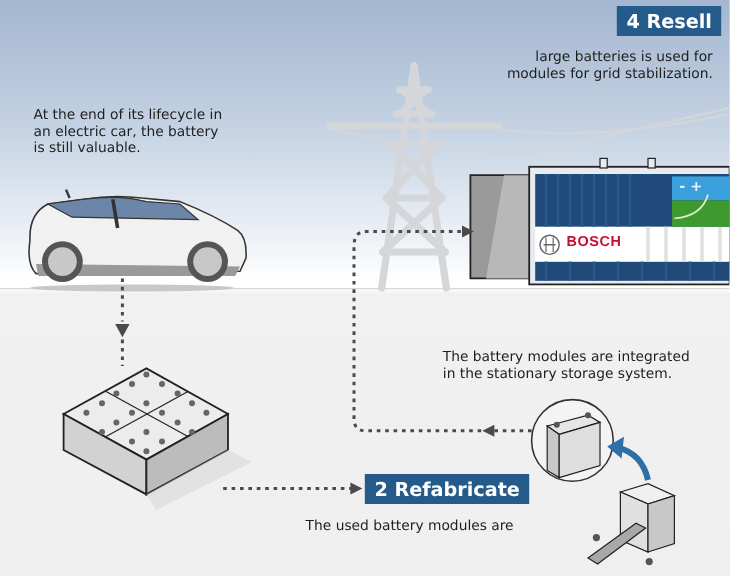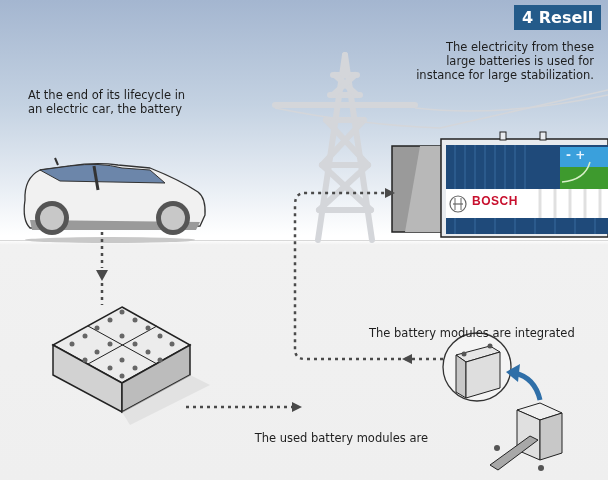--- a/index.html
+++ b/index.html
@@ -156,30 +156,32 @@
     </g>
     <polygon points="96,270 108,270 102,281" fill="#4a4a4a"></polygon>
     <polygon points="292,402 302,407 292,412" fill="#4a4a4a"></polygon>
     <polygon points="385,188 395,193 385,198" fill="#4a4a4a"></polygon>
     <polygon points="412,354 402,359 412,364" fill="#4a4a4a"></polygon>
   </svg>
 
   <div class="desc" style="left:28px; top:88px;">
     <span>At the end of its lifecycle in</span>
     <span>an electric car, the battery</span>
+    <span>is still valuable.</span>
   </div>
 
   <div class="step-label" style="left:514px; top:5px;">4 Resell</div>
   <div class="desc right" style="right:14px; top:40px;">
-    <span>The electricity from these</span>
     <span>large batteries is used for</span>
-    <span>instance for large stabilization.</span>
+    <span>modules for grid stabilization.</span>
   </div>
 
-  <div class="desc" style="left:369px; top:290px;margin-top:36px;">
+  <div class="desc" style="left:369px; top:290px;">
     <span>The battery modules are integrated</span>
+    <span>in the stationary storage system.</span>
   </div>
 
+  <div class="step-label" style="left:304px; top:395px;">2 Refabricate</div>
   <div class="desc right" style="right:180px; top:431px;">
     <span>The used battery modules are</span>
   </div>
 
 </div>
 
 </body></html>

